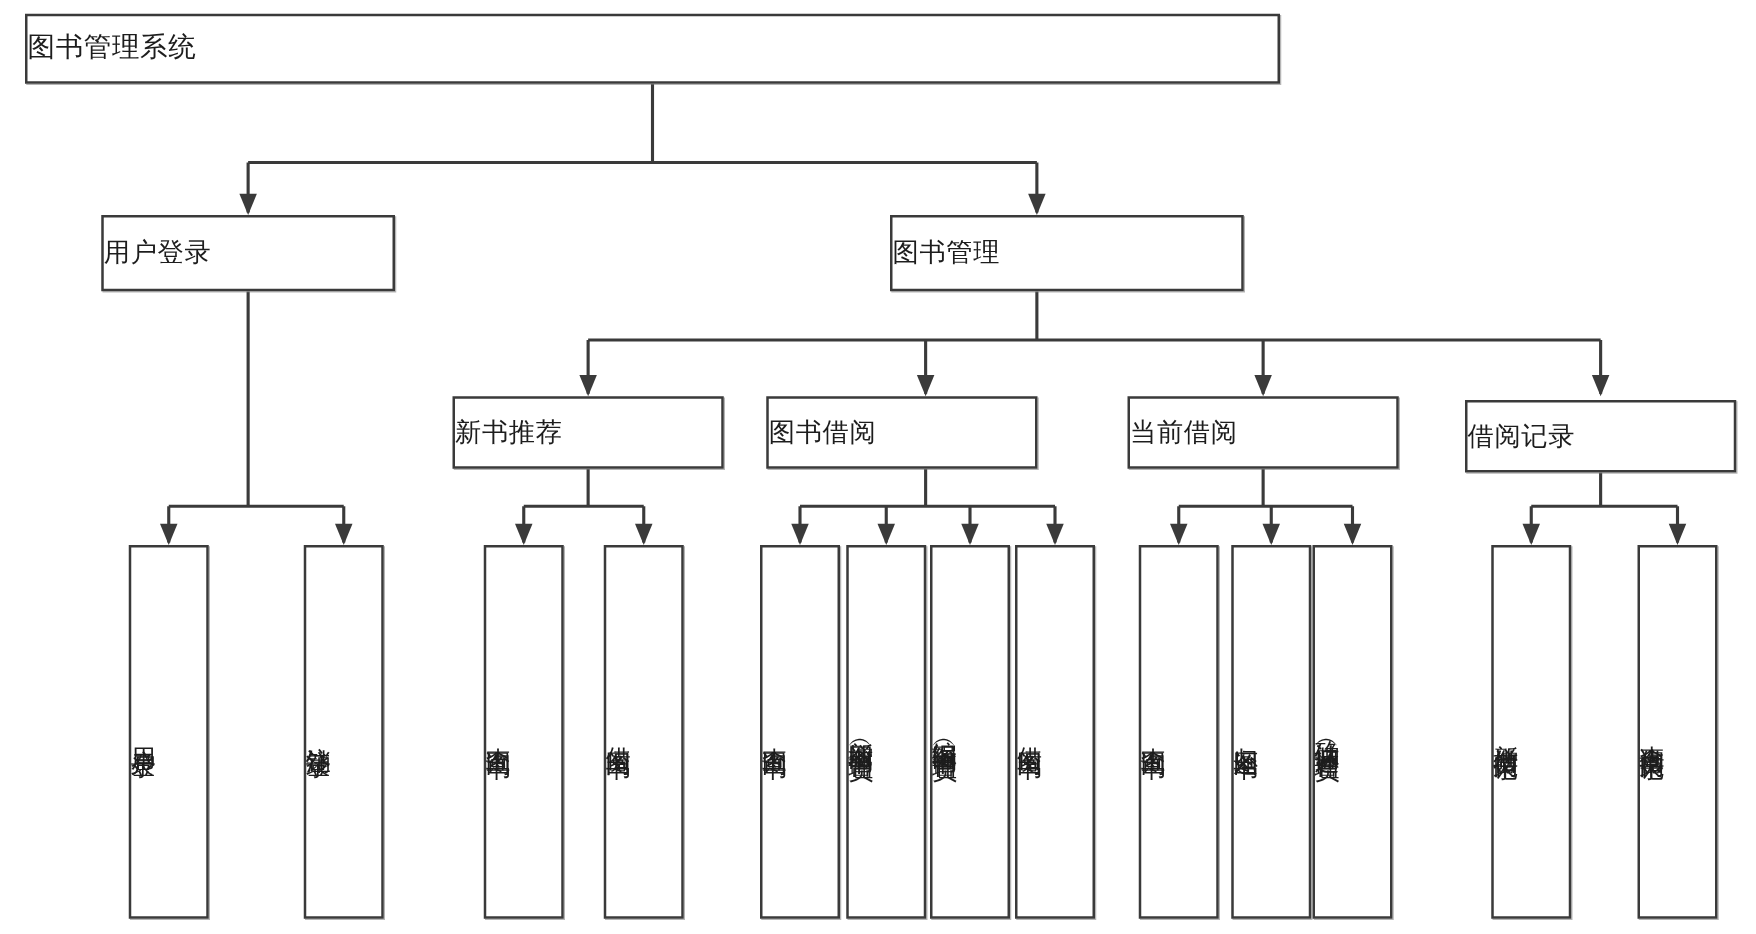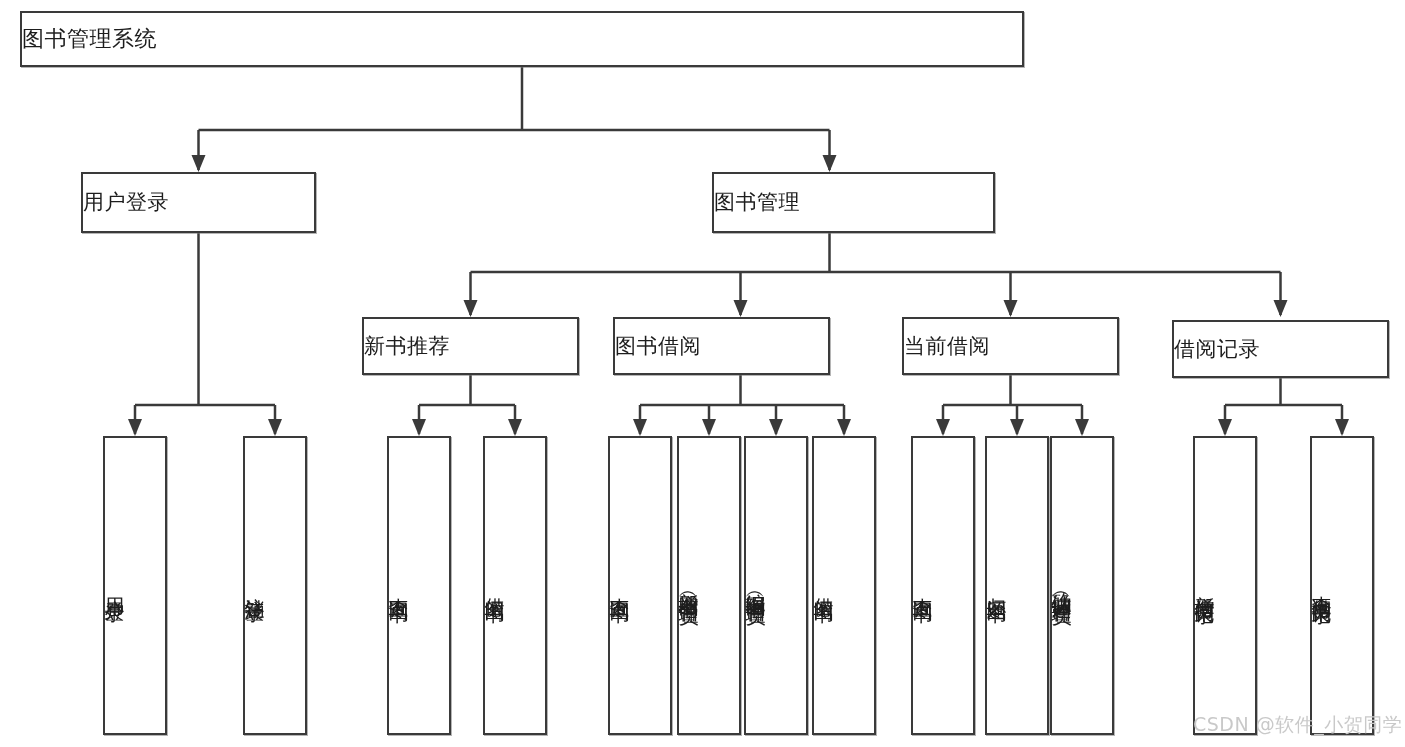--- a/index.html
+++ b/index.html
@@ -191,14 +191,13 @@
       <div class="node-box leaf vertical" style="left: 1050px; top: 436px; width: 64px; height: 299px;">
         <span class="node-label">确认归还（管理员）</span>
       </div>
       <div class="node-box leaf vertical" style="left: 1193px; top: 436px; width: 64px; height: 299px;">
         <span class="node-label">新增借阅记录</span>
       </div>
       <div class="node-box leaf vertical" style="left: 1310px; top: 436px; width: 64px; height: 299px;">
         <span class="node-label">查询借阅记录</span>
       </div>
     </div>
-  <div class="watermark" style="left: 1193px; top: 712px;">CSDN @软件_小贺同学</div>
 </div>
 
 </body></html>

